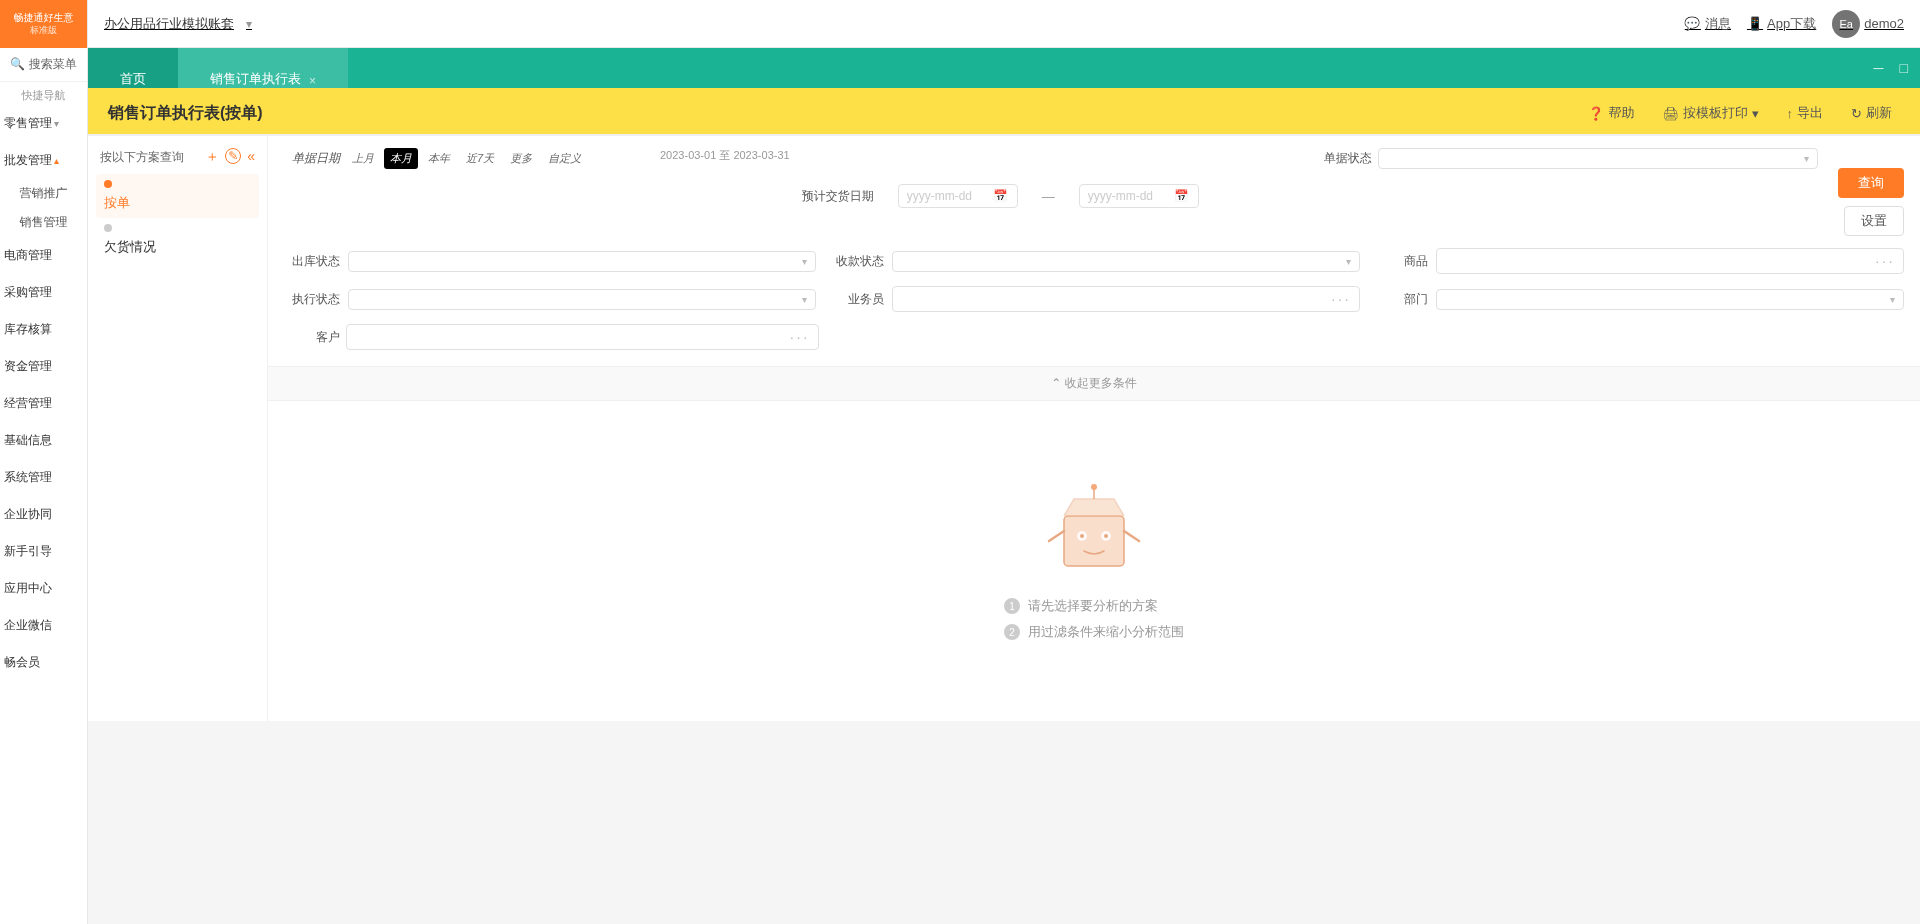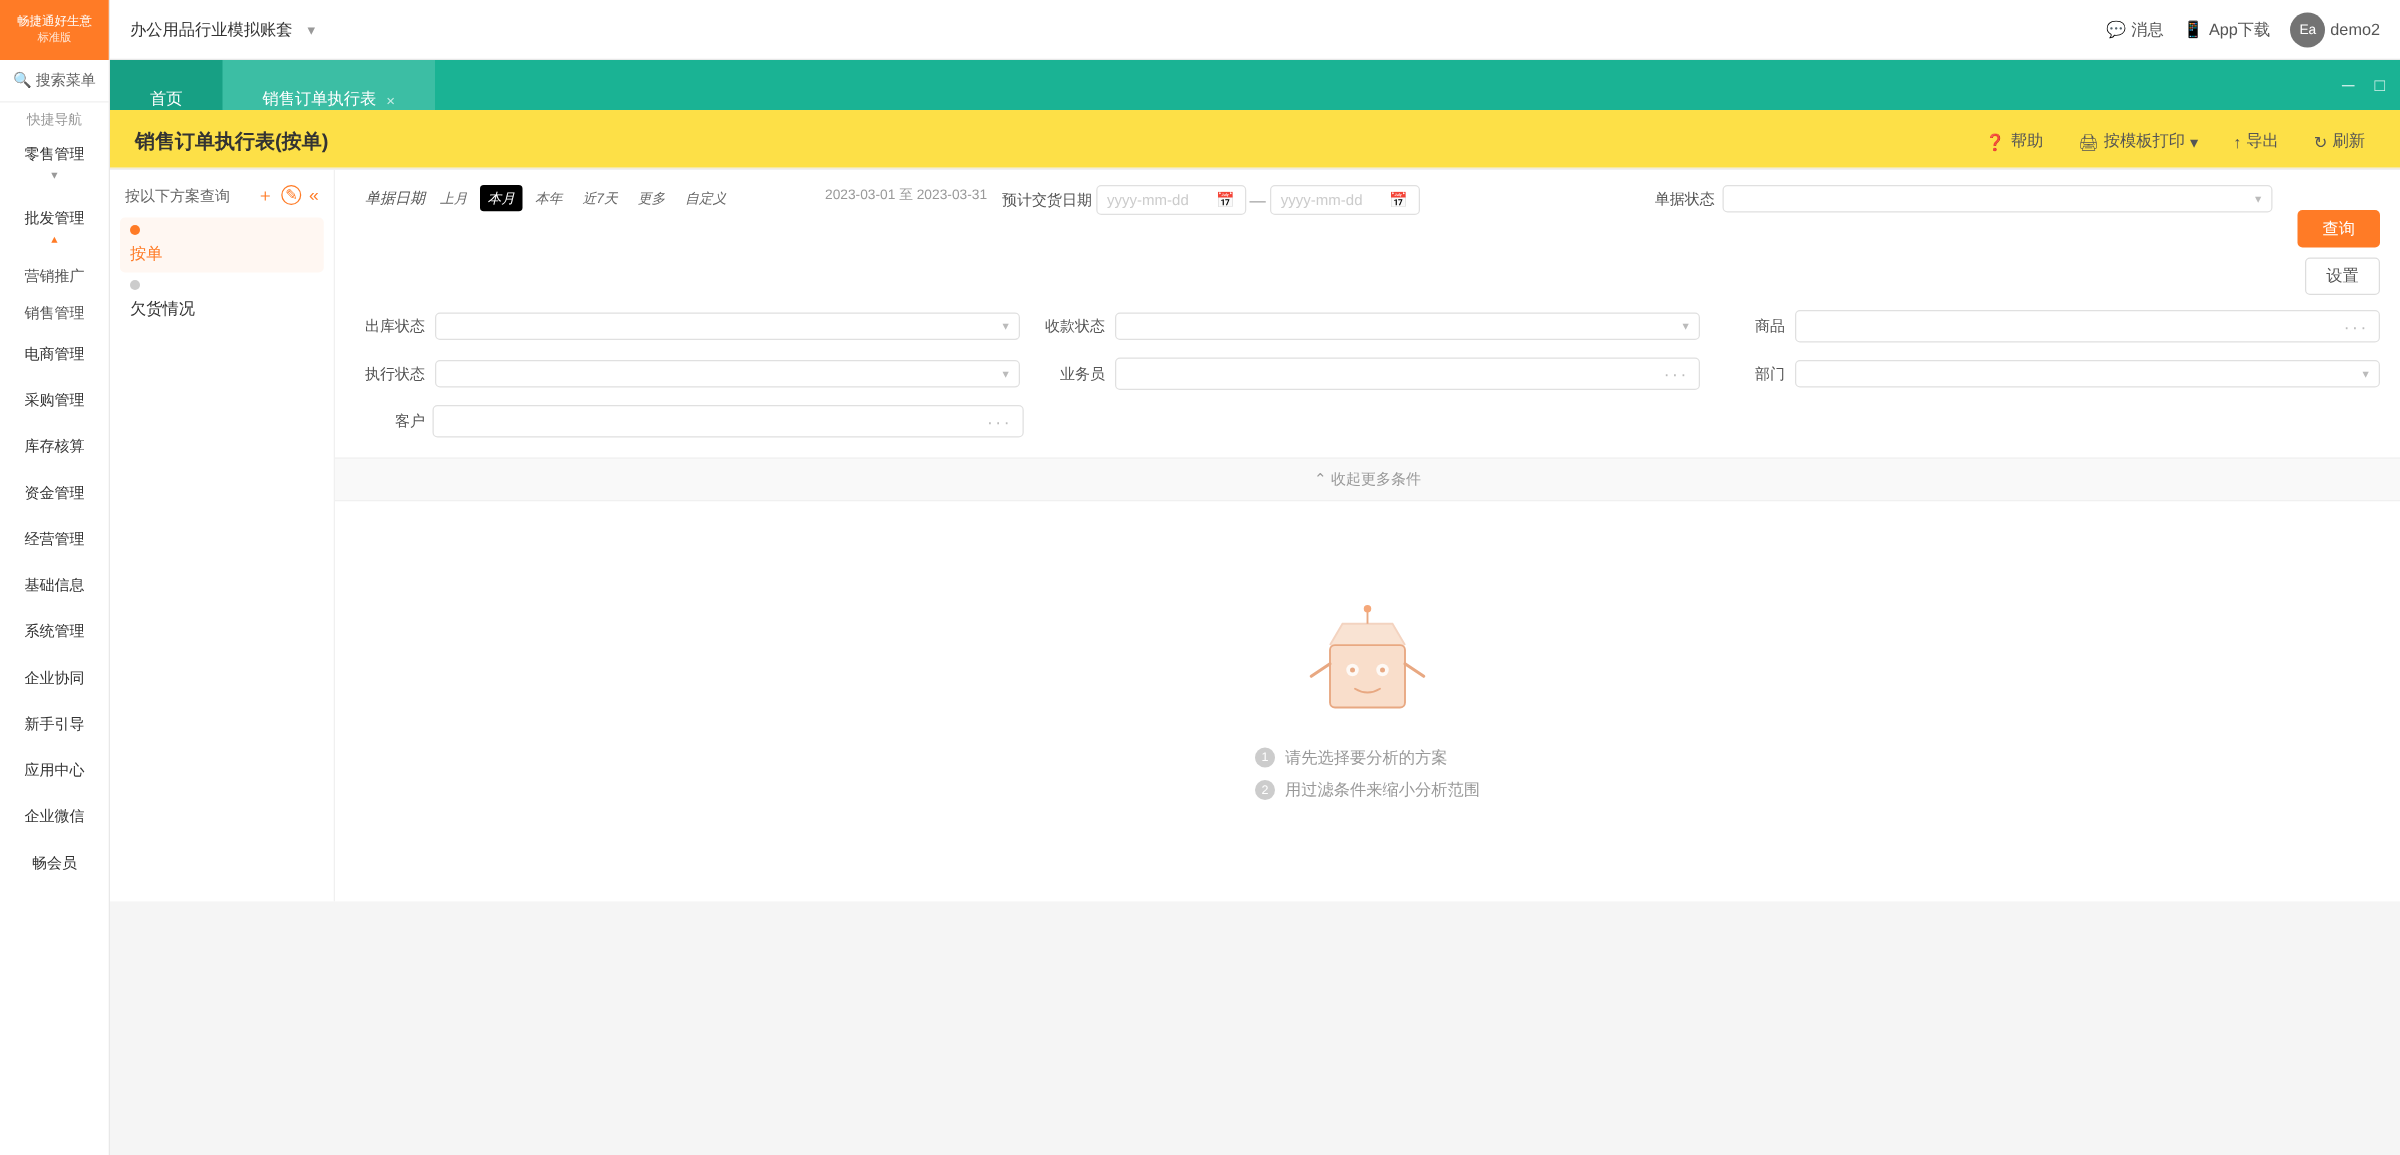--- a/index.html
+++ b/index.html
@@ -40,21 +40,21 @@
       color: #999;
       text-align: center;
     }
     .sidebar-item {
       padding: 10px 4px;
       text-align: center;
       font-size: 12px;
       color: #333;
       cursor: pointer;
       display: flex;
-      flex-direction: column;
+      flex-direction: row;
       align-items: center;
       gap: 2px;
     }
     .sidebar-group-item {
       padding: 6px 8px;
       font-size: 12px;
       color: #555;
       cursor: pointer;
       text-align: center;
     }
@@ -69,20 +69,21 @@
 
     
     .topbar {
       height: 48px;
       background: #fff;
       border-bottom: 1px solid #e8e8e8;
       display: flex;
       align-items: center;
       padding: 0 16px;
       justify-content: space-between;
+      text-decoration: underline;
     }
     .topbar-left {
       display: flex;
       align-items: center;
       gap: 12px;
     }
     .topbar-title { font-size: 13px; color: #333; }
     .topbar-arrow { color: #999; font-size: 12px; }
     .topbar-right {
       display: flex;
@@ -568,21 +569,21 @@
                   <span class="date-btn">上月</span>
                   <span class="date-btn active">本月</span>
                   <span class="date-btn">本年</span>
                   <span class="date-btn">近7天</span>
                   <span class="date-btn">更多</span>
                   <span class="date-btn">自定义</span>
                 </div>
               </div>
               <span class="date-range">2023-03-01 至 2023-03-31</span>
 
-              <div style="display:flex;align-items:center;gap:3px;flex:1;">
+              <div style="display:flex;align-items:center;gap:24px;flex:1;margin-top:36px;">
                 <span class="filter-label">预计交货日期</span>
                 <div class="date-input">
                   <span style="color:#ccc;font-size:12px;">yyyy-mm-dd</span>
                   <span>📅</span>
                 </div>
                 <span class="date-separator">—</span>
                 <div class="date-input">
                   <span style="color:#ccc;font-size:12px;">yyyy-mm-dd</span>
                   <span>📅</span>
                 </div>

